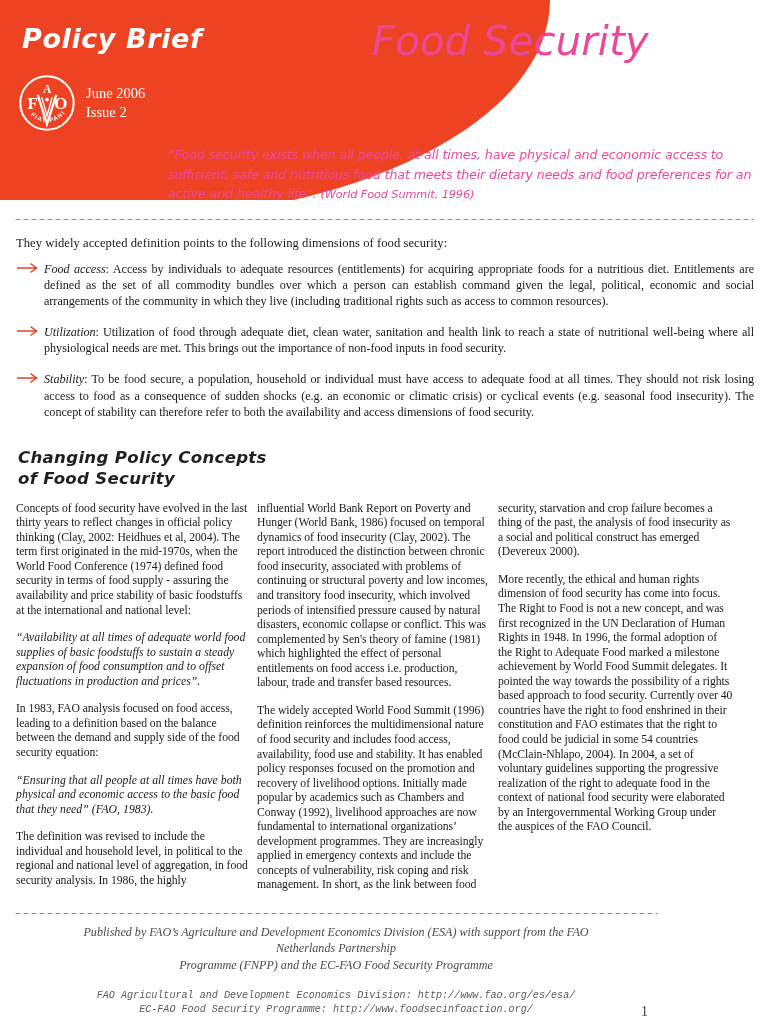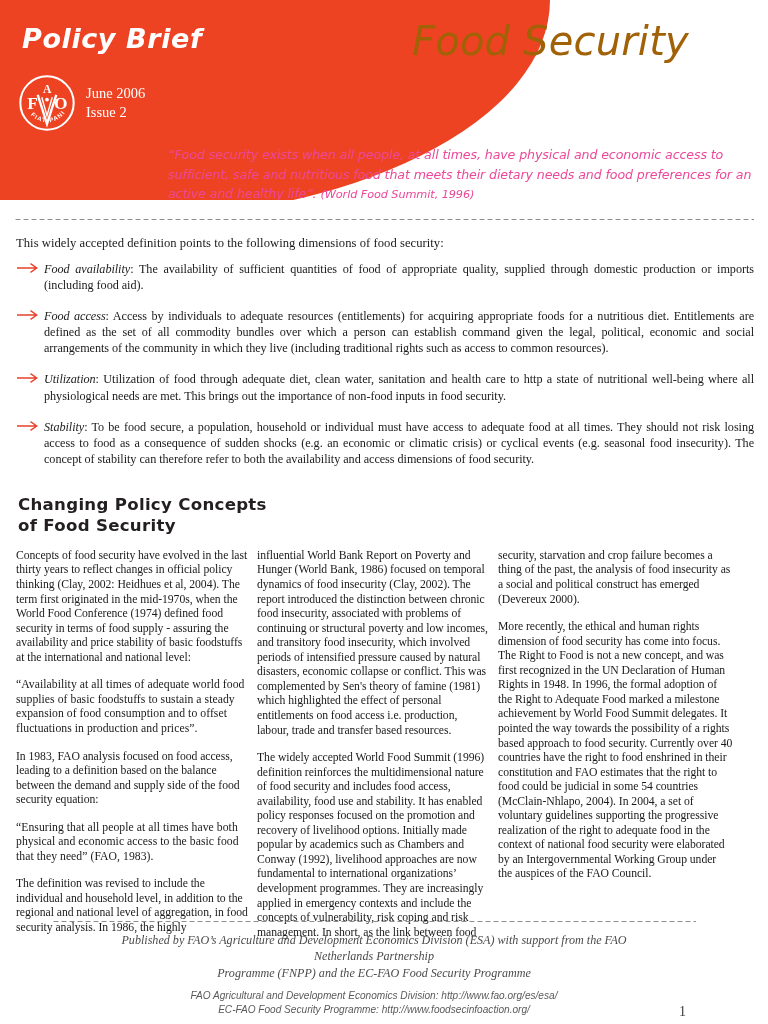--- a/index.html
+++ b/index.html
@@ -55,26 +55,26 @@
     position: absolute;
     left: 86px;
     top: 84px;
     color: #ffffff;
     font-family: "Liberation Serif", serif;
     font-size: 14.5px;
     line-height: 19px;
   }
   .doc-title {
     position: absolute;
-    left: 412px;
+    left: 372px;
     top: 18px;
     font-family: "DejaVu Sans", sans-serif;
     font-style: italic;
     font-size: 40px;
-    color: #a16207;
+    color: #ec4899;
     letter-spacing: 0.2px;
     white-space: nowrap;
   }
   .summit-quote {
     position: absolute;
     left: 168px;
     top: 145px;
     width: 586px;
     font-family: "DejaVu Sans", sans-serif;
     font-style: italic;
@@ -128,20 +128,21 @@
     display: block;
   }
   .bullet .term {
     font-style: italic;
   }
 
   
   .section-heading {
     margin: 27px 0 0 18px;
     font-family: "DejaVu Sans", sans-serif;
+    font-style: italic;
     font-weight: bold;
     font-size: 16.6px;
     line-height: 21px;
     color: #231f20;
     letter-spacing: 0.3px;
   }
 
   
   .columns {
     display: flex;
@@ -152,56 +153,56 @@
     width: 235px;
     font-size: 11.7px;
     line-height: 14.55px;
     letter-spacing: -0.05px;
   }
   .col p {
     margin: 0 0 13px 0;
   }
   .col p:last-child { margin-bottom: 0; }
   .col p.quote {
+    font-style: italic;
     font-family: "Liberation Serif", serif;
     letter-spacing: 0.05px;
   }
 
   
   .footer {
     position: absolute;
     left: 0;
     bottom: 8px;
     width: 672px;
-    padding-left: 38px;
   }
   .footer-rule {
     height: 3px;
     margin: 0 14px 9px 14px;
     background-image: radial-gradient(#8d8d8d 42%, transparent 46%);
     background-size: 8px 3px;
     background-repeat: repeat-x;
   }
   .footer-pub {
     text-align: center;
     font-family: "Liberation Serif", serif;
     font-style: italic;
     font-size: 12.1px;
     line-height: 16.5px;
     color: #4a4a4a;
     padding: 0 60px;
   }
   .footer-links {
     text-align: center;
-    font-family: Liberation Sans, sans-serif;
+    font-family: Liberation Mono, monospace;
     font-style: italic;
     font-size: 10.1px;
     line-height: 13.5px;
     color: #5a5a5a;
-    margin-top: 8px;
+    margin-top: 16px;
   }
   .page-number {
     position: absolute;
     right: 24px;
     bottom: -4px;
     font-family: "Liberation Serif", serif;
     font-size: 14px;
     color: #3b3b3b;
   }
 </style>
@@ -237,49 +238,41 @@
   <div class="doc-title">Food Security</div>
 
   <div class="summit-quote">
     <span>“Food security exists when all people, at all times, have physical and economic access to sufficient, safe and nutritious food that meets their dietary needs and food preferences for an active and healthy life”.</span>
     <span class="src">(World Food Summit, 1996)</span>
   </div>
 </div>
 
 <div class="dot-rule dot-rule-top"></div>
 
-<div class="intro-line">This widely accepted definition points to the following dimensions of food security:</div>
+<div class="intro-line">They widely accepted definition points to the following dimensions of food security:</div>
 
 <div class="bullets">
 
-  <div class="bullet">
-    <span class="arrow">
-      <svg viewBox="0 0 24 12" width="24" height="12">
-          <path d="M1 6 H20 M14.5 1.6 L20.8 6 L14.5 10.4" fill="none" stroke="#e8402a" stroke-width="1.3"></path>
-        </svg>
-    </span>
-    <span class="term">Food availability</span><span>: The availability of sufficient quantities of food of appropriate quality, supplied through domestic production or imports (including food aid).</span>
-  </div>
 
   <div class="bullet">
     <span class="arrow">
       <svg viewBox="0 0 24 12" width="24" height="12">
           <path d="M1 6 H20 M14.5 1.6 L20.8 6 L14.5 10.4" fill="none" stroke="#e8402a" stroke-width="1.3"></path>
         </svg>
     </span>
     <span class="term">Food access</span><span>: Access by individuals to adequate resources (entitlements) for acquiring appropriate foods for a nutritious diet. Entitlements are defined as the set of all commodity bundles over which a person can establish command given the legal, political, economic and social arrangements of the community in which they live (including traditional rights such as access to common resources).</span>
   </div>
 
   <div class="bullet">
     <span class="arrow">
       <svg viewBox="0 0 24 12" width="24" height="12">
           <path d="M1 6 H20 M14.5 1.6 L20.8 6 L14.5 10.4" fill="none" stroke="#e8402a" stroke-width="1.3"></path>
         </svg>
     </span>
-    <span class="term">Utilization</span><span>: Utilization of food through adequate diet, clean water, sanitation and health care to http a state of nutritional well-being  where all physiological needs are met. This brings out the importance of non-food inputs in food security.</span>
+    <span class="term">Utilization</span><span>: Utilization of food through adequate diet, clean water, sanitation and health link to reach a state of nutritional well-being  where all physiological needs are met. This brings out the importance of non-food inputs in food security.</span>
   </div>
 
   <div class="bullet">
     <span class="arrow">
       <svg viewBox="0 0 24 12" width="24" height="12">
           <path d="M1 6 H20 M14.5 1.6 L20.8 6 L14.5 10.4" fill="none" stroke="#e8402a" stroke-width="1.3"></path>
         </svg>
     </span>
     <span class="term">Stability</span><span>: To be food secure, a population, household or individual must have access to adequate food at all times. They should not risk losing access to food as a consequence of sudden shocks (e.g. an economic or climatic crisis) or cyclical events (e.g. seasonal food insecurity). The concept of stability can therefore refer to both the availability and access dimensions of food security.</span>
   </div>
@@ -291,21 +284,21 @@
   <div>of Food Security</div>
 </div>
 
 <div class="columns">
 
   <div class="col">
     <p>Concepts of food security have evolved in the last thirty years to reflect changes in official policy thinking (Clay, 2002: Heidhues et al, 2004).   The term first originated in the mid-1970s, when the World Food Conference (1974) defined food security in terms of food supply - assuring the availability and price stability of basic foodstuffs at the international and national level:</p>
     <p class="quote">“Availability at all times of adequate world food supplies of basic foodstuffs to sustain a steady expansion of food consumption and to offset fluctuations in production and prices”.</p>
     <p>In 1983, FAO analysis focused on food access, leading to a definition based on the balance between the demand and supply side of the food security equation:</p>
     <p class="quote">“Ensuring that all people at all times have both physical and economic access to the basic food that they need” (FAO, 1983).</p>
-    <p>The definition was revised to include the individual and household level, in addition to the regional and national level of aggregation, in food security analysis.  In 1986, the highly</p>
+    <p>The definition was revised to include the individual and household level, in political to the regional and national level of aggregation, in food security analysis.  In 1986, the highly</p>
   </div>
 
   <div class="col">
     <p>influential World Bank Report on Poverty and Hunger (World Bank, 1986) focused on temporal dynamics of food insecurity (Clay, 2002). The report introduced the distinction between chronic food insecurity, associated with problems of continuing or structural poverty and low incomes, and transitory food insecurity, which involved periods of intensified pressure caused by natural disasters, economic collapse or conflict.  This was complemented by Sen's theory of famine (1981) which highlighted the effect of personal entitlements on food access i.e. production, labour, trade and transfer based resources.</p>
     <p>The widely accepted World Food Summit (1996) definition reinforces the multidimensional nature of food security and includes food access, availability, food use and stability. It has enabled policy responses focused on the promotion and recovery of livelihood options. Initially made popular by academics such as Chambers and Conway (1992), livelihood approaches are now fundamental to international organizations’ development programmes. They are increasingly applied in emergency contexts and include the concepts of vulnerability, risk coping and risk management.  In short, as the link between food</p>
   </div>
 
   <div class="col">
     <p>security, starvation and crop failure becomes a thing of the past, the analysis of food insecurity as a social and political construct has emerged (Devereux 2000).</p>
     <p>More recently, the ethical and human rights dimension of food security has come into focus. The Right to Food is not a new concept, and was first recognized in the UN Declaration of Human Rights in 1948. In 1996, the formal adoption of the Right to Adequate Food marked a milestone achievement by World Food Summit delegates. It pointed the way towards the possibility of a rights based approach to food security.  Currently over 40 countries have the right to food enshrined in their constitution and FAO estimates that the right to food could be judicial in some 54 countries (McClain-Nhlapo, 2004). In 2004, a set of voluntary guidelines supporting the progressive realization of the right to adequate food in the context of national food security were elaborated by an Intergovernmental Working Group under the auspices of the FAO Council.</p>

